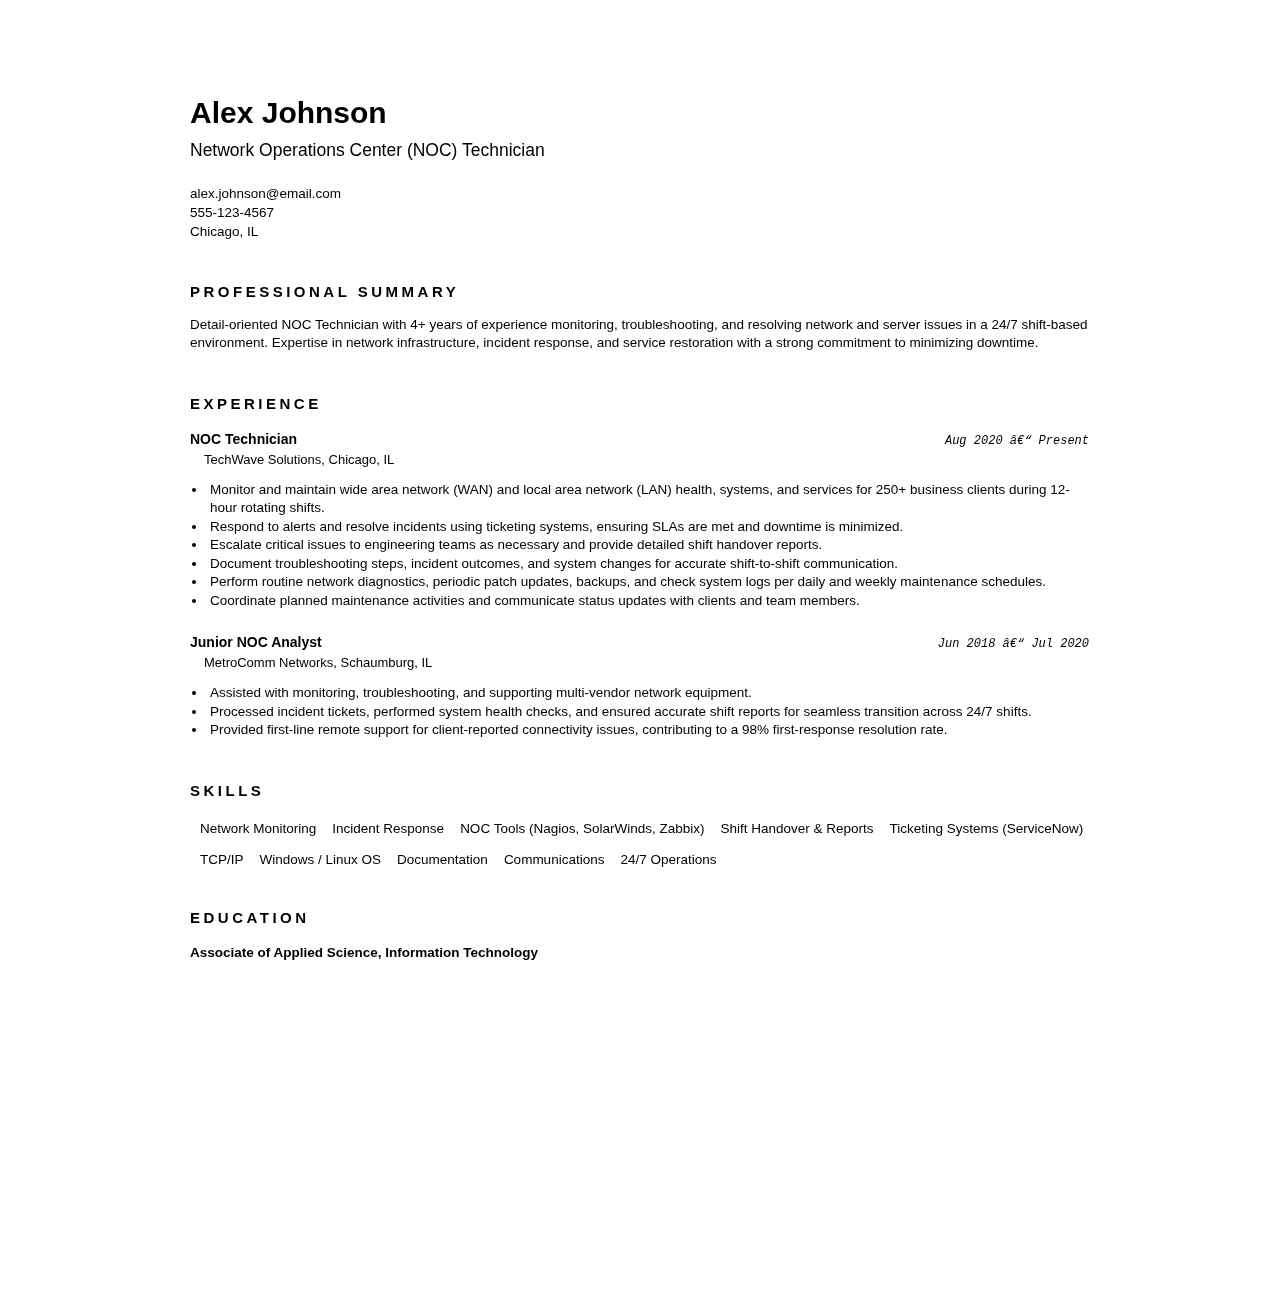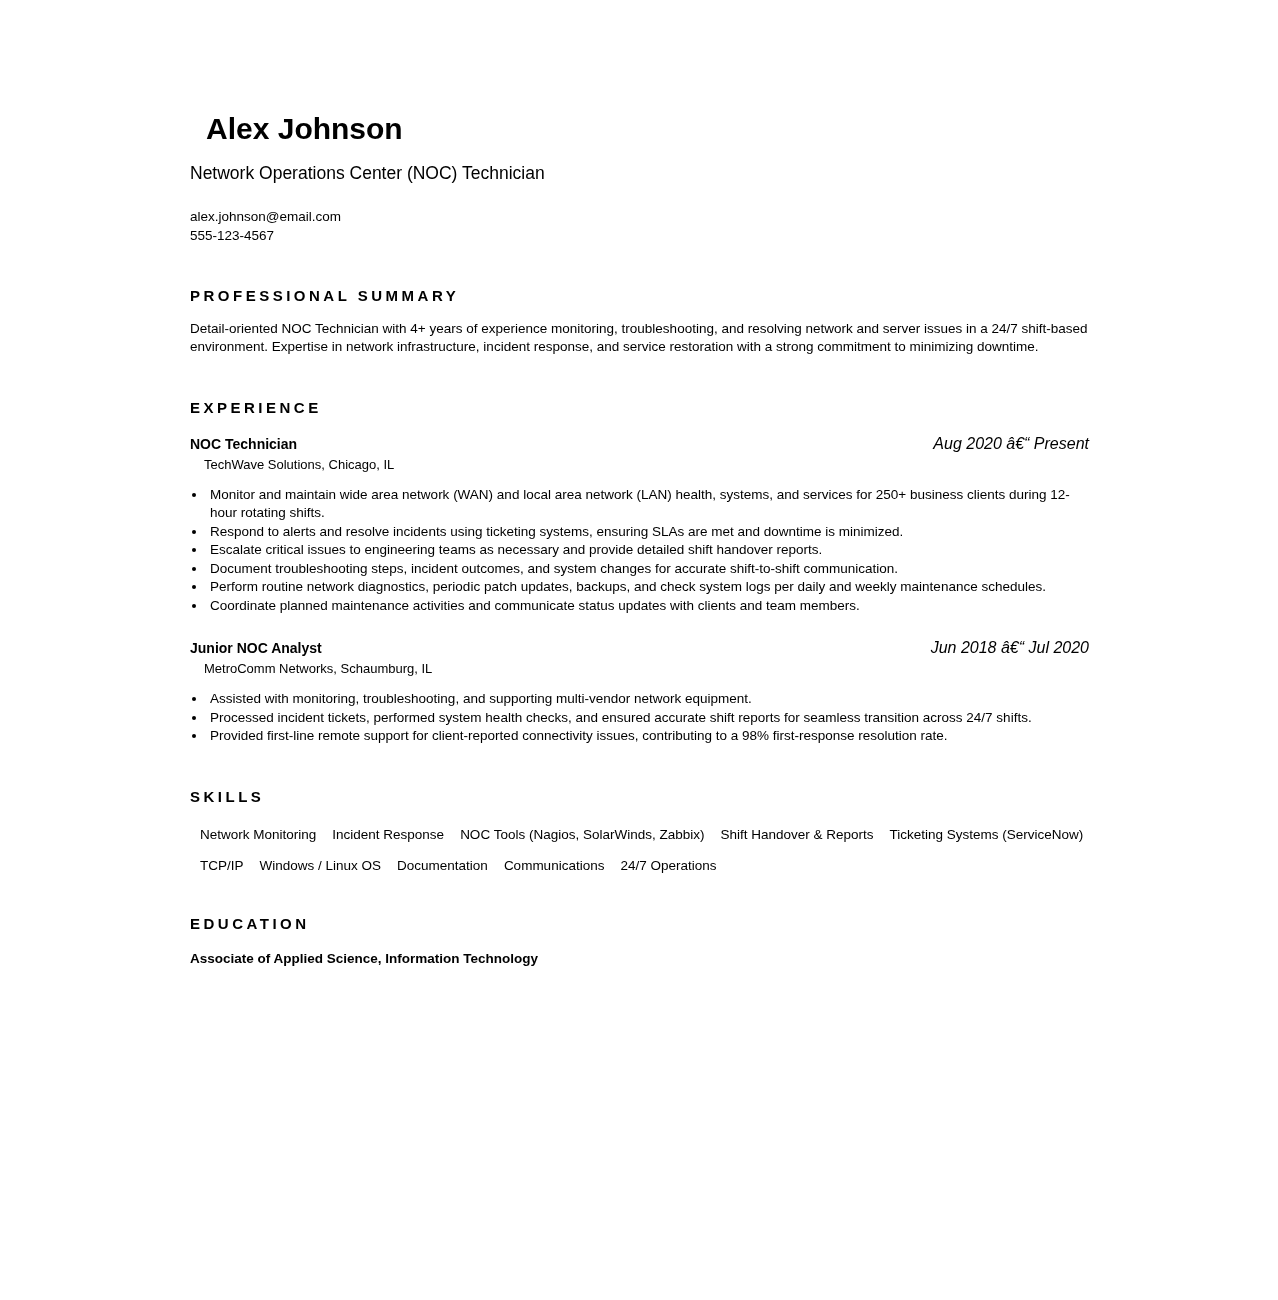--- a/index.html
+++ b/index.html
@@ -13,21 +13,21 @@
     width: 1278px;
     height: 1300px;
     box-sizing: border-box;
     padding: 96px 189px 0 190px;
     background: #ffffff;
     overflow: hidden;
   }
   .name {
     font-size: 30px;
     font-weight: bold;
-    margin: 16px;
+    margin: 0;
     line-height: 1.15;
   }
   .candidate-title {
     font-size: 17.5px;
     margin-top: 9px;
   }
   .contact {
     margin-top: 23px;
     font-size: 13.5px;
     line-height: 19px;
@@ -49,21 +49,22 @@
     display: flex;
     justify-content: space-between;
     align-items: baseline;
   }
   .job-position {
     font-weight: bold;
     font-size: 14px;
   }
   .job-dates {
     font-style: italic;
-    font-size: 16px;
+    font-size: 12px;
+    font-family: Liberation Mono, monospace;
   }
   .job-company {
     font-size: 13px;
     margin-top: 4px;
     margin-left: 14px;
   }
   ul.bullets {
     margin: 14px 0 0 0;
     padding-left: 17px;
     font-size: 13.5px;
@@ -94,20 +95,21 @@
 <body>
 
 <div class="page">
 
   <header>
     <h1 class="name">Alex Johnson</h1>
     <div class="candidate-title">Network Operations Center (NOC) Technician</div>
     <div class="contact">
       <div>alex.johnson@email.com</div>
       <div>555-123-4567</div>
+      <div>Chicago, IL</div>
     </div>
   </header>
 
   <section>
     <h2 class="section-heading">PROFESSIONAL SUMMARY</h2>
     <p class="summary-text">Detail-oriented NOC Technician with 4+ years of experience monitoring, troubleshooting, and resolving network and server issues in a 24/7 shift-based environment. Expertise in network infrastructure, incident response, and service restoration with a strong commitment to minimizing downtime.</p>
   </section>
 
   <section>
     <h2 class="section-heading">EXPERIENCE</h2>

